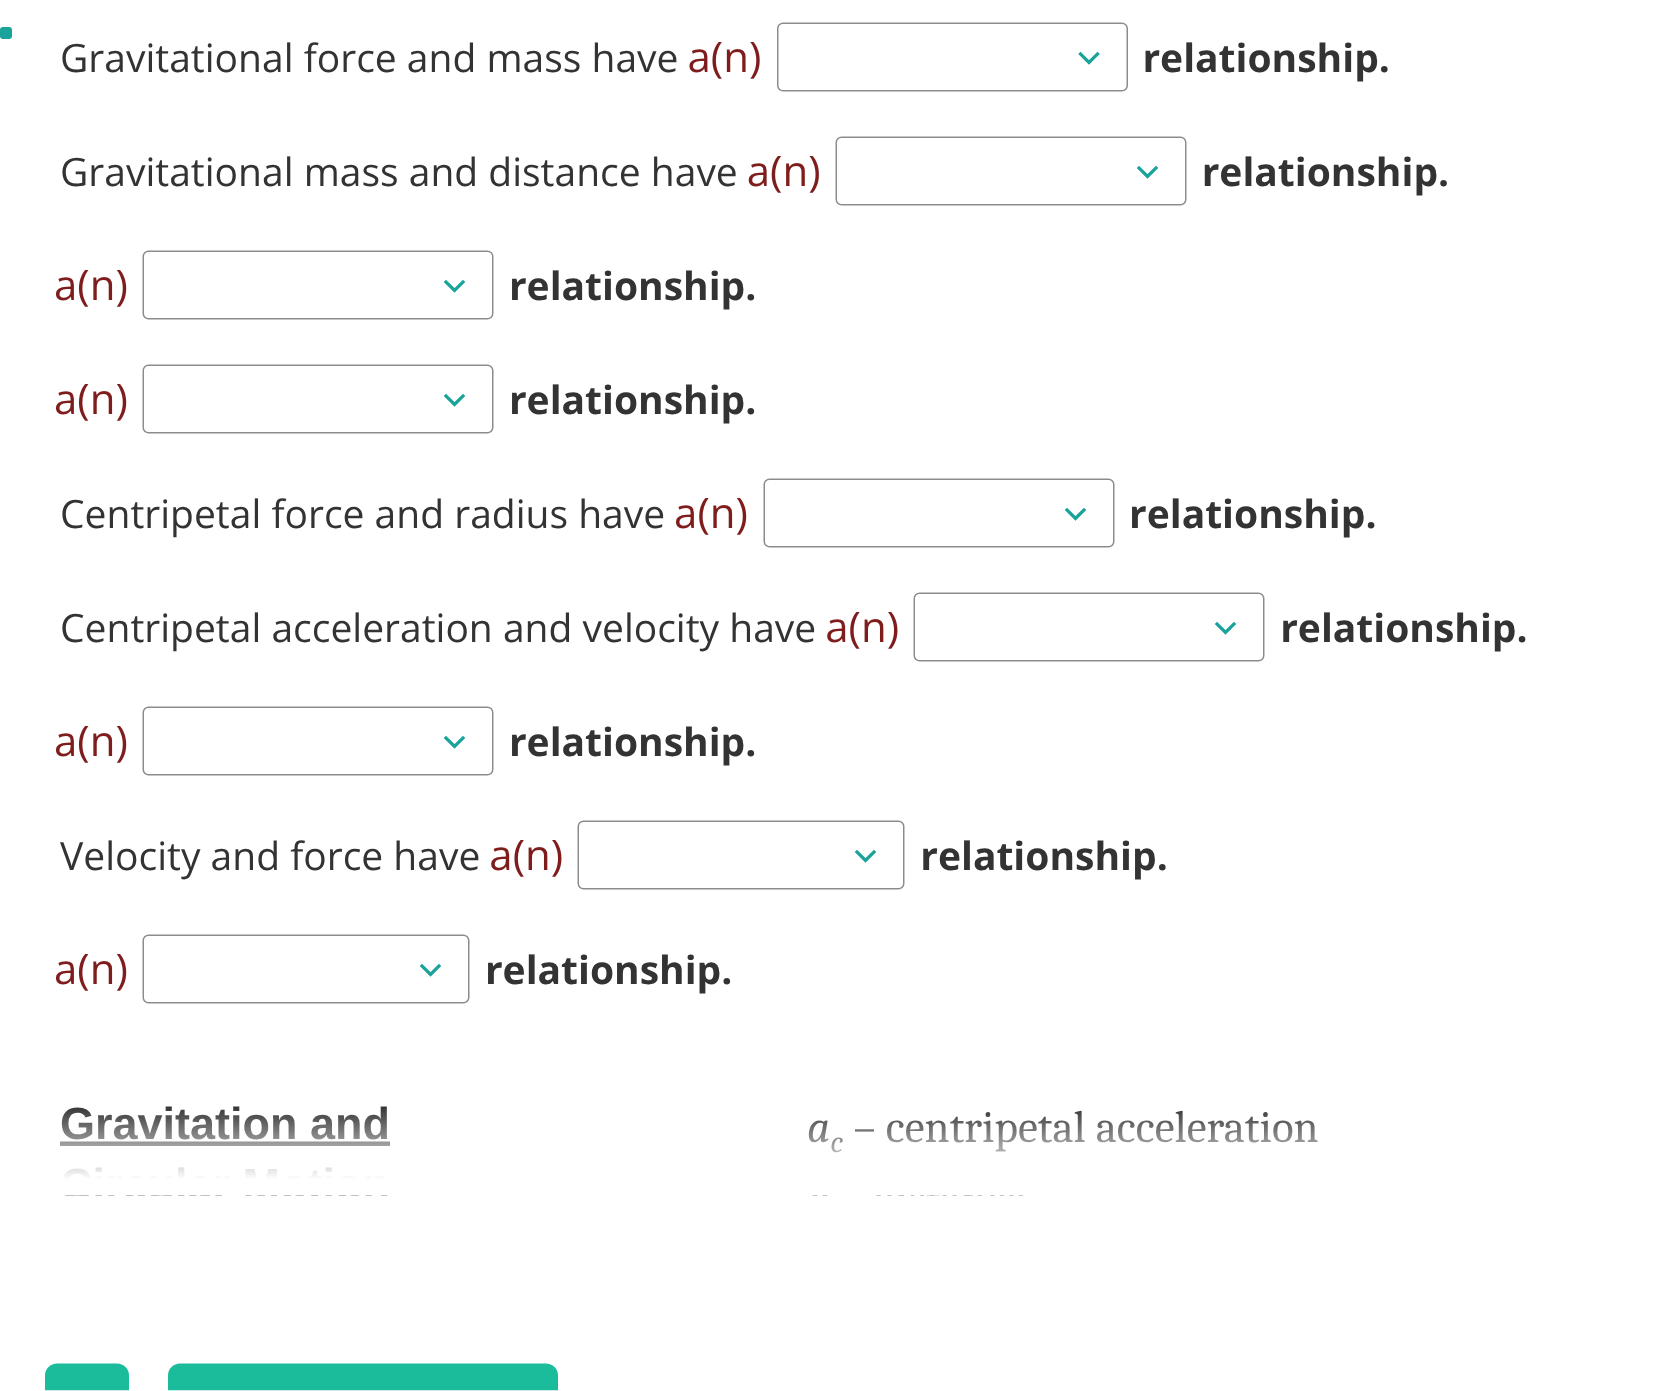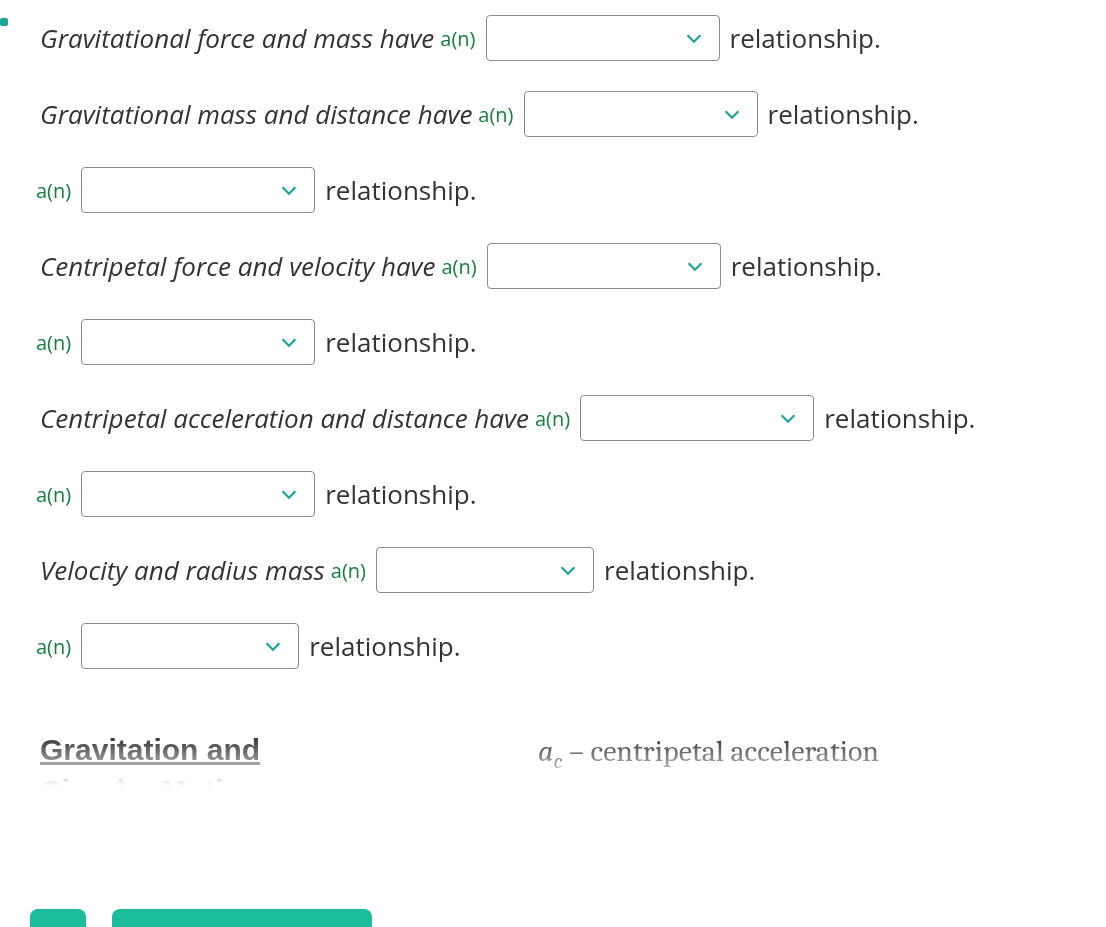--- a/index.html
+++ b/index.html
@@ -1,26 +1,26 @@
 <!DOCTYPE html>
 <html><head>
 <meta charset="utf-8">
 <style>
   html,body{margin:0;padding:0;background:#fff;font-family:"Segoe UI","Open Sans",Arial,sans-serif;color:#333;}
   body{width:1106px;height:927px;overflow:hidden;position:relative;}
   .content{padding:0 0 0 40px;}
   .row{display:flex;align-items:center;gap:10px;height:76px;font-size:26px;color:#333;}
   .marker{width:8px;height:8px;background:#1aa39a;border-radius:2px;margin-left:-40px;margin-right:22px;align-self:flex-start;margin-top:18px;display:none;}
   .row0 .marker{display:block;}
-  .prefix{white-space:nowrap;font-style:italic;}
-  .an{color:#15803d;font-size:20px;white-space:nowrap;margin-left:-4px;}
+  .prefix{white-space:nowrap;}
+  .an{color:#7f1d1d;font-size:28px;white-space:nowrap;margin-left:-4px;}
   .select{position:relative;border:1.5px solid #8a8d90;border-radius:4px;height:46px;min-width:230px;display:flex;align-items:center;justify-content:flex-end;padding:0 14px 0 10px;box-sizing:border-box;background:#fff;}
   .select .chev{color:#1aa39a;}
   .select .chev svg{width:22px;height:22px;display:block;stroke:#1aa39a;stroke-width:2.4;fill:none;}
-  .suffix{white-space:nowrap;}
+  .suffix{white-space:nowrap;font-weight:bold;}
   .formula-area{display:flex;margin-top:46px;padding-right:30px;}
   .left-col{flex:0 0 50%;padding-left:40px;box-sizing:border-box;}
   .right-col{flex:0 0 50%;}
   .title{font-family:Arial,sans-serif;font-weight:bold;font-size:30px;text-decoration:underline;color:#000;line-height:1.35;}
   .eq{font-family:"Cambria","Times New Roman",serif;font-size:30px;color:#000;margin-top:12px;display:flex;align-items:center;gap:8px;}
   .eq .frac{display:inline-flex;flex-direction:column;align-items:center;line-height:1.05;}
   .eq .frac .num{padding:0 4px;}
   .eq .frac .den{border-top:2px solid #000;padding:0 18px;}
   .defs{font-family:"Cambria","Times New Roman",serif;font-size:30px;color:#000;line-height:1.45;}
   .defs .sym{font-style:italic;}
@@ -66,44 +66,44 @@
       <div class="select" style="min-width: 234px; width: 234px;">
         <span class="chev">
           <svg viewBox="0 0 24 24">
             <polyline points="5 9 12 16 19 9"></polyline>
           </svg>
         </span>
       </div>
       <span class="suffix">relationship.</span>
     </div>
     <div class="row row3">
-      <span class="prefix">Centripetal force and velocity have</span>
       <span class="an">a(n)</span>
       <div class="select" style="min-width: 234px; width: 234px;">
         <span class="chev">
           <svg viewBox="0 0 24 24">
             <polyline points="5 9 12 16 19 9"></polyline>
           </svg>
         </span>
       </div>
       <span class="suffix">relationship.</span>
     </div>
     <div class="row row4">
+      <span class="prefix">Centripetal force and radius have</span>
       <span class="an">a(n)</span>
       <div class="select" style="min-width: 234px; width: 234px;">
         <span class="chev">
           <svg viewBox="0 0 24 24">
             <polyline points="5 9 12 16 19 9"></polyline>
           </svg>
         </span>
       </div>
       <span class="suffix">relationship.</span>
     </div>
     <div class="row row5">
-      <span class="prefix">Centripetal acceleration and distance have</span>
+      <span class="prefix">Centripetal acceleration and velocity have</span>
       <span class="an">a(n)</span>
       <div class="select" style="min-width: 234px; width: 234px;">
         <span class="chev">
           <svg viewBox="0 0 24 24">
             <polyline points="5 9 12 16 19 9"></polyline>
           </svg>
         </span>
       </div>
       <span class="suffix">relationship.</span>
     </div>
@@ -112,21 +112,21 @@
       <div class="select" style="min-width: 234px; width: 234px;">
         <span class="chev">
           <svg viewBox="0 0 24 24">
             <polyline points="5 9 12 16 19 9"></polyline>
           </svg>
         </span>
       </div>
       <span class="suffix">relationship.</span>
     </div>
     <div class="row row7">
-      <span class="prefix">Velocity and radius mass</span>
+      <span class="prefix">Velocity and force have</span>
       <span class="an">a(n)</span>
       <div class="select" style="min-width: 218px; width: 218px;">
         <span class="chev">
           <svg viewBox="0 0 24 24">
             <polyline points="5 9 12 16 19 9"></polyline>
           </svg>
         </span>
       </div>
       <span class="suffix">relationship.</span>
     </div>

